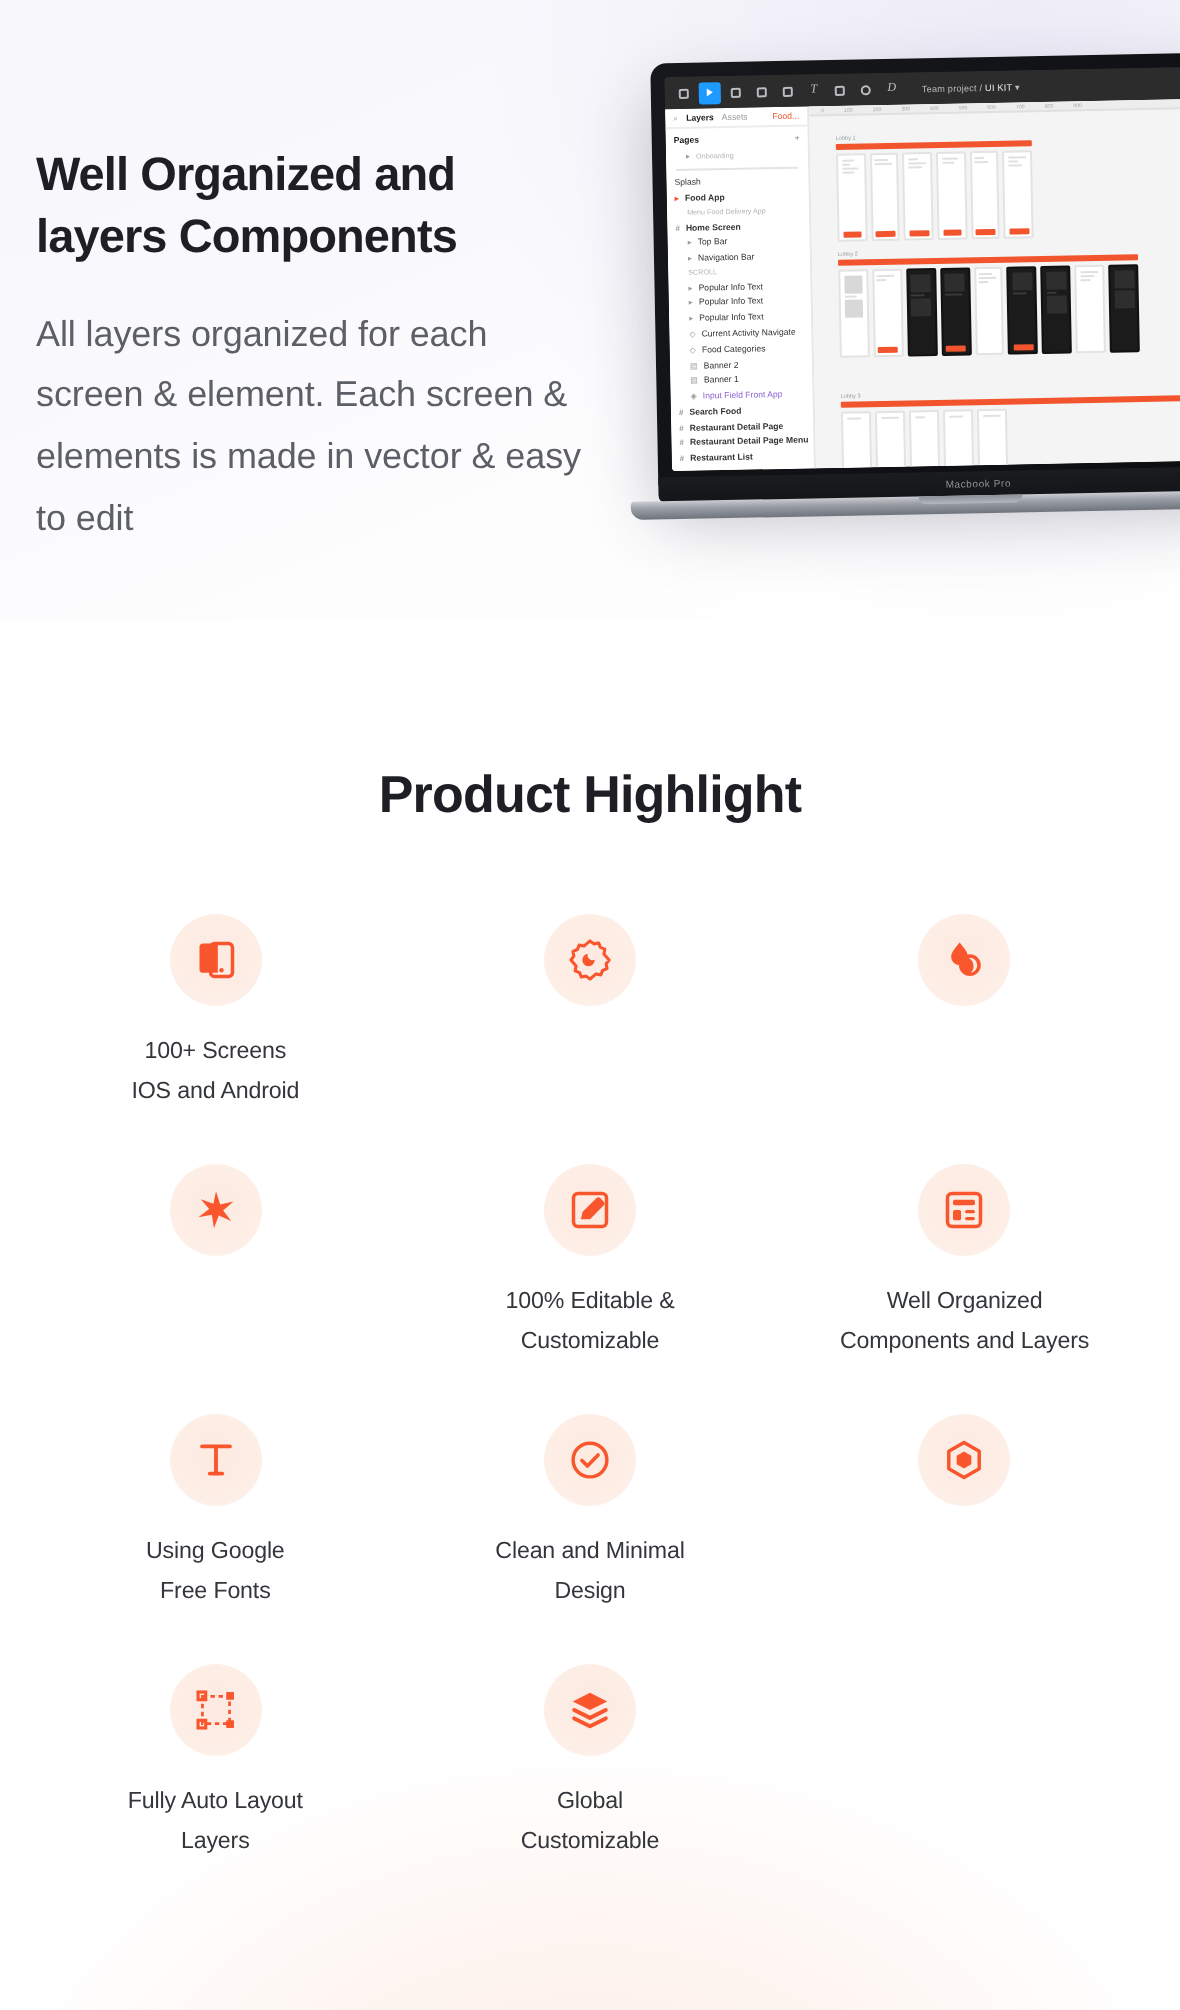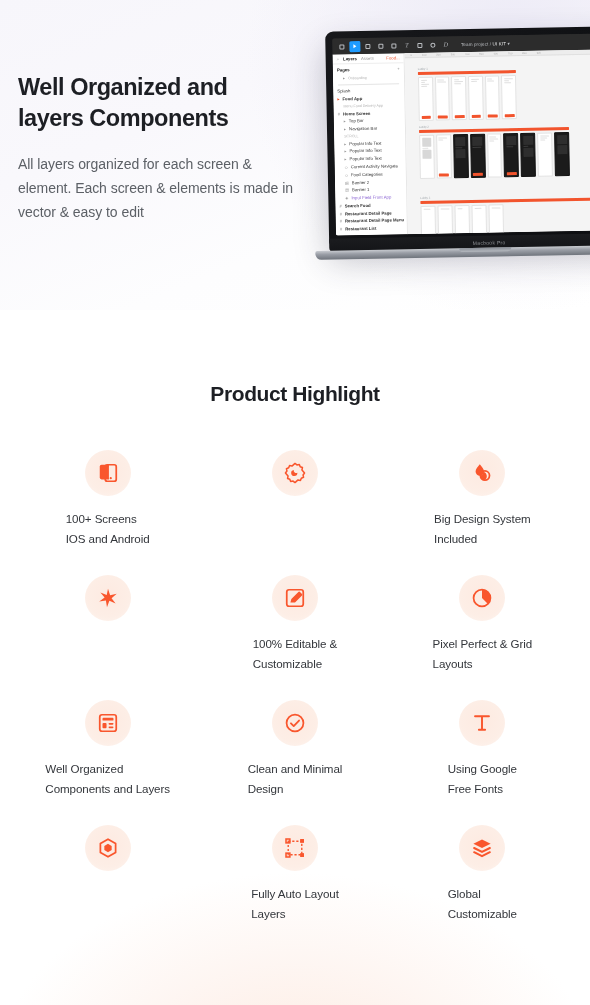--- a/index.html
+++ b/index.html
@@ -25,21 +25,21 @@
 
   .hero-text { position:absolute; left:18px; top:72px; width:280px; }
 
   .hero-title {
     font-size:23.5px; font-weight:bold; line-height:1.33;
     color:#1d1f24; letter-spacing:-0.45px;
   }
 
   .hero-desc {
     margin-top:17px;
-    font-size:14px; line-height:1.72; color:#5c6066;
+    font-size:18px; line-height:1.72; color:#5c6066;
     letter-spacing:-0.05px;
   }
 
   
   .macbook {
     position:absolute; left:311px; top:26px;
     width:340px; height:240px;
     transform:rotate(-1.1deg);
     transform-origin:left top;
   }
@@ -175,21 +175,21 @@
   
   .highlights {
     position:relative; width:590px; height:695px;
     background:
       radial-gradient(ellipse 70% 42% at 50% 112%, #fdeadf 0%, rgba(253,238,231,.55) 42%, rgba(255,255,255,0) 74%),
       #ffffff;
     padding-top:72px;
   }
 
   .section-title {
-    text-align:center; font-size:21px; font-weight:bold;
+    text-align:center; font-size:26px; font-weight:bold;
     color:#1d1f24; letter-spacing:-0.4px;
   }
 
   .grid {
     margin-top:44px;
     display:grid;
     grid-template-columns:repeat(3, 1fr);
     row-gap:26px;
     padding:0 14px;
   }
@@ -197,21 +197,21 @@
   .cell { display:flex; flex-direction:column; align-items:center; }
 
   .ic-wrap {
     width:46px; height:46px; border-radius:50%;
     background:radial-gradient(circle at 50% 45%, #fdeae1 0%, #fdeee6 62%, #fef6f2 100%);
     display:flex; align-items:center; justify-content:center;
   }
   .ic-wrap svg { display:block; }
 
   .cell-label {
-    margin-top:13px; 
+    margin-top:13px; text-align:center;
     font-size:11.6px; line-height:1.73; color:#33363b;
     letter-spacing:-0.08px; white-space:pre-line;
   }
 </style>
 </head>
 <body>
 
 <div class="page">
 
   <section class="hero">
@@ -519,22 +519,20 @@
       </div>
 
       <div class="cell">
         <div class="ic-wrap">
           <svg width="22" height="22" viewBox="0 0 24 24">
               <circle cx="15.2" cy="14.8" r="5" fill="none" stroke="#F9562D" stroke-width="1.9"></circle>
               <path d="M9.6 2.4c2.4 3 4.6 5.3 4.6 7.9a4.6 4.6 0 1 1-9.2 0c0-2.6 2.2-4.9 4.6-7.9z" fill="#F9562D"></path>
               <path d="M13.4 10.5a4.6 4.6 0 0 1-3.1 4.3 5 5 0 0 0 4.4 4.9 5 5 0 0 0-1.3-9.2z" fill="#F9562D"></path>
             </svg>
         </div>
-        <div class="cell-label">Big Design System
-Included</div>
       </div>
 
       <div class="cell">
         <div class="ic-wrap">
           <svg width="22" height="22" viewBox="0 0 24 24">
               <path d="M12 1.8l2.3 7.2 7.2-1.6-5.6 4.9 4.4 5.7-6.8-3-2.6 7-1.2-7.4-7.3 1.3 5.9-4.4-4.6-5.4 6.9 2.5z" fill="#F9562D"></path>
             </svg>
         </div>
       </div>
 
@@ -542,64 +540,54 @@
         <div class="ic-wrap">
           <svg width="22" height="22" viewBox="0 0 24 24">
               <rect x="3" y="3" width="18" height="18" rx="2.4" fill="none" stroke="#F9562D" stroke-width="1.9"></rect>
               <path d="M7 17l1-4 7.4-7.4a1.6 1.6 0 0 1 2.3 0l1.7 1.7a1.6 1.6 0 0 1 0 2.3L12 17z" fill="#F9562D"></path>
             </svg>
         </div>
         <div class="cell-label">100% Editable &amp;
 Customizable</div>
       </div>
 
-      <div class="cell">
-        <div class="ic-wrap">
-          <svg width="22" height="22" viewBox="0 0 24 24">
-              <circle cx="12" cy="12" r="9.2" fill="none" stroke="#F9562D" stroke-width="1.9"></circle>
-              <path d="M12 12V2.8A9.2 9.2 0 0 1 18.5 18.5z" fill="#F9562D"></path>
-            </svg>
-        </div>
-        <div class="cell-label">Pixel Perfect &amp; Grid
-Layouts</div>
-      </div>
 
       <div class="cell">
         <div class="ic-wrap">
           <svg width="22" height="22" viewBox="0 0 24 24">
               <rect x="3" y="3" width="18" height="18" rx="2.4" fill="none" stroke="#F9562D" stroke-width="1.9"></rect>
               <rect x="6" y="6.4" width="12" height="3" rx="1" fill="#F9562D"></rect>
               <rect x="6" y="12" width="4.4" height="5.6" rx="1" fill="#F9562D"></rect>
               <rect x="12.6" y="12" width="5.4" height="1.8" rx=".9" fill="#F9562D"></rect>
               <rect x="12.6" y="15.8" width="5.4" height="1.8" rx=".9" fill="#F9562D"></rect>
             </svg>
         </div>
         <div class="cell-label">Well Organized
 Components and Layers</div>
       </div>
 
       <div class="cell">
         <div class="ic-wrap">
           <svg width="22" height="22" viewBox="0 0 24 24">
+              <path d="M4.4 4.6h15.2M12 4.6v14.8M8.6 19.4h6.8" fill="none" stroke="#F9562D" stroke-width="2.1" stroke-linecap="round"></path>
+            </svg>
+        </div>
+        <div class="cell-label">Using Google
+Free Fonts</div>
+      </div>
+
+      <div class="cell">
+        <div class="ic-wrap">
+          <svg width="22" height="22" viewBox="0 0 24 24">
               <circle cx="12" cy="12" r="9.2" fill="none" stroke="#F9562D" stroke-width="1.9"></circle>
               <path d="M7.6 12.3l3 3 5.8-6" fill="none" stroke="#F9562D" stroke-width="2" stroke-linecap="round" stroke-linejoin="round"></path>
             </svg>
         </div>
         <div class="cell-label">Clean and Minimal
 Design</div>
-      </div>
-
-      <div class="cell">
-        <div class="ic-wrap">
-          <svg width="22" height="22" viewBox="0 0 24 24">
-              <path d="M4.4 4.6h15.2M12 4.6v14.8M8.6 19.4h6.8" fill="none" stroke="#F9562D" stroke-width="2.1" stroke-linecap="round"></path>
-            </svg>
-        </div>
-        <div class="cell-label">Using Google
-Free Fonts</div>
       </div>
 
       <div class="cell">
         <div class="ic-wrap">
           <svg width="22" height="22" viewBox="0 0 24 24">
               <path d="M12 2.4l8.3 4.8v9.6L12 21.6l-8.3-4.8V7.2z" fill="none" stroke="#F9562D" stroke-width="1.9" stroke-linejoin="round"></path>
               <path d="M12 7.4l4 2.3v4.6l-4 2.3-4-2.3V9.7z" fill="#F9562D"></path>
             </svg>
         </div>
       </div>

